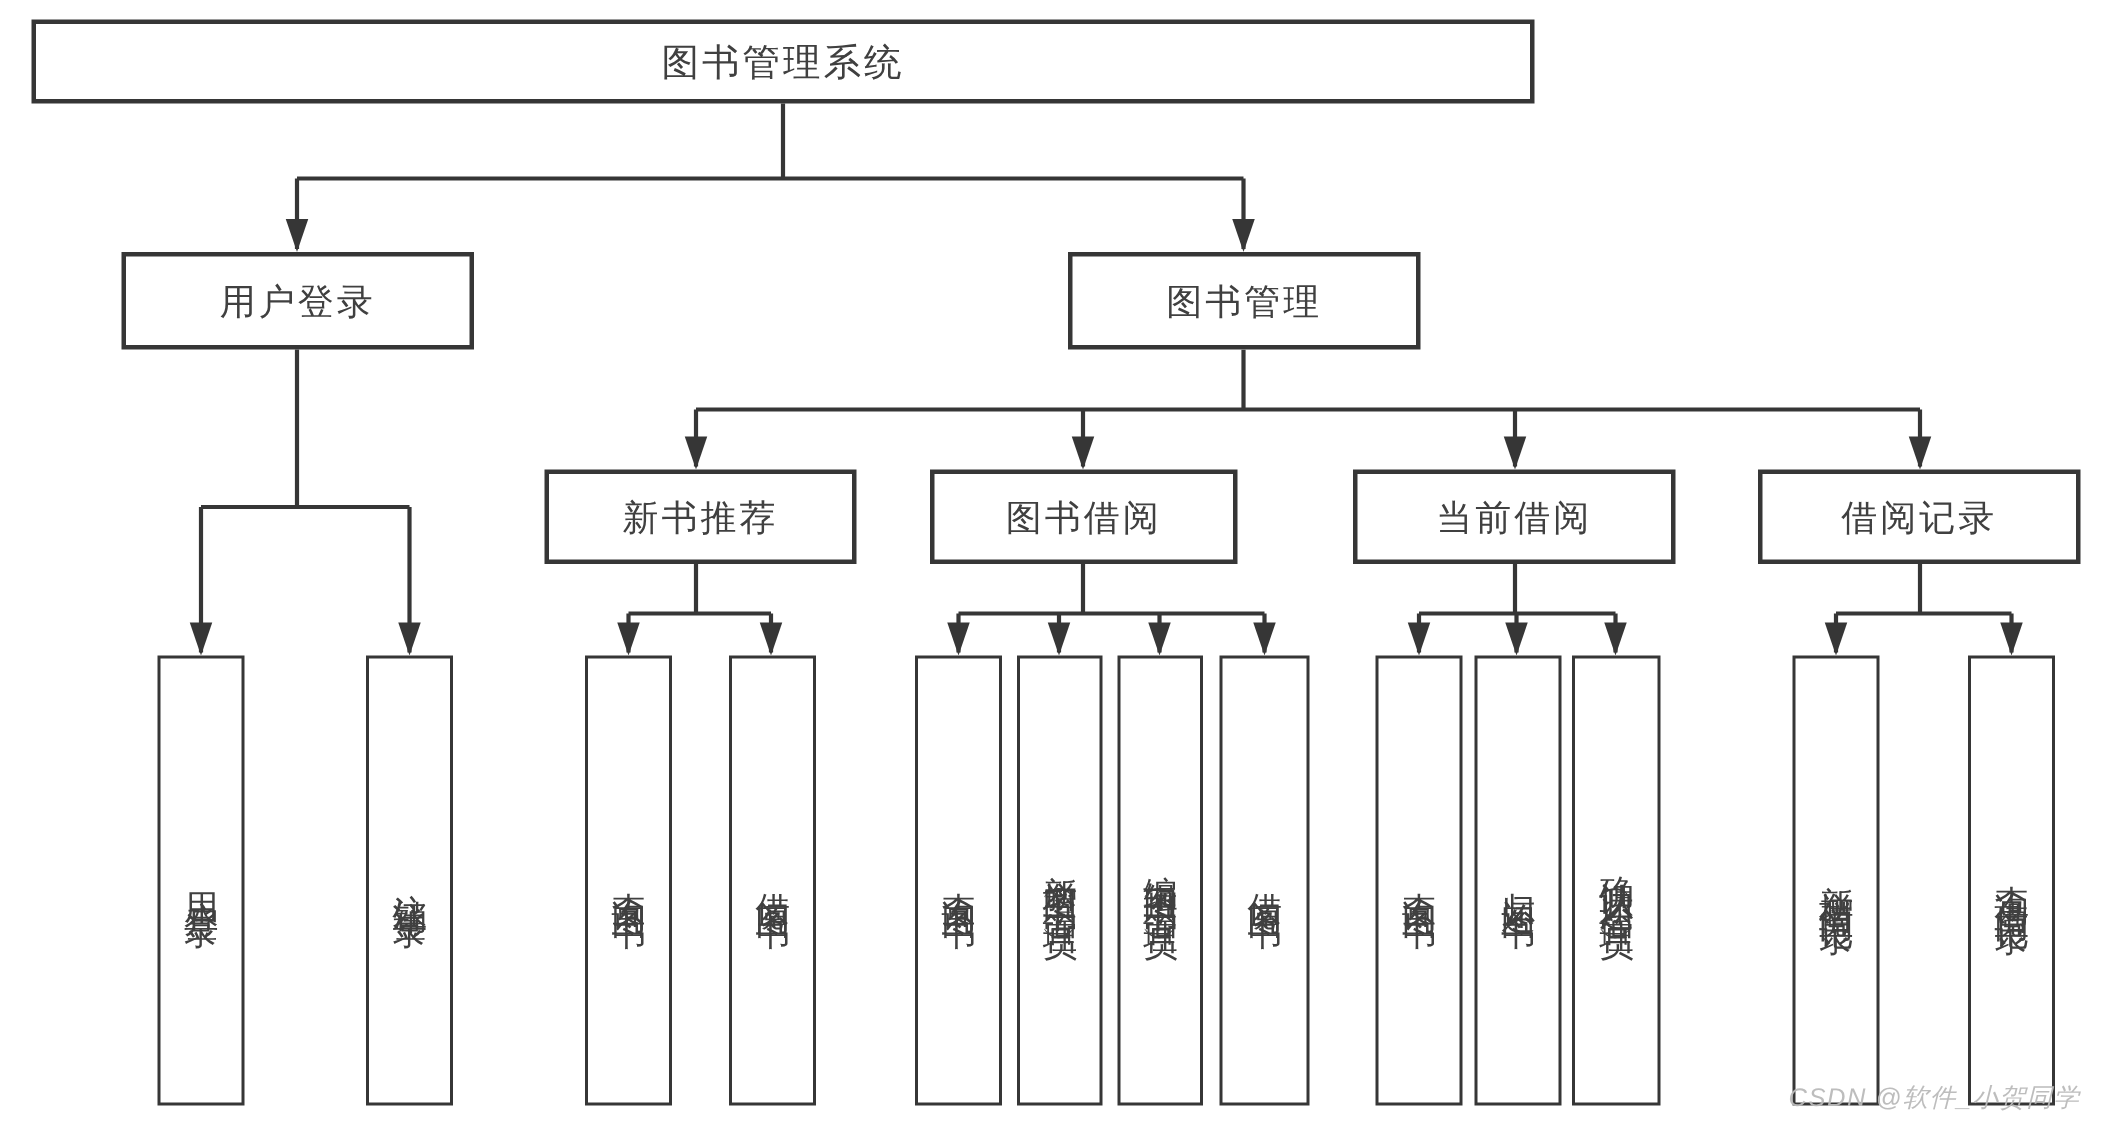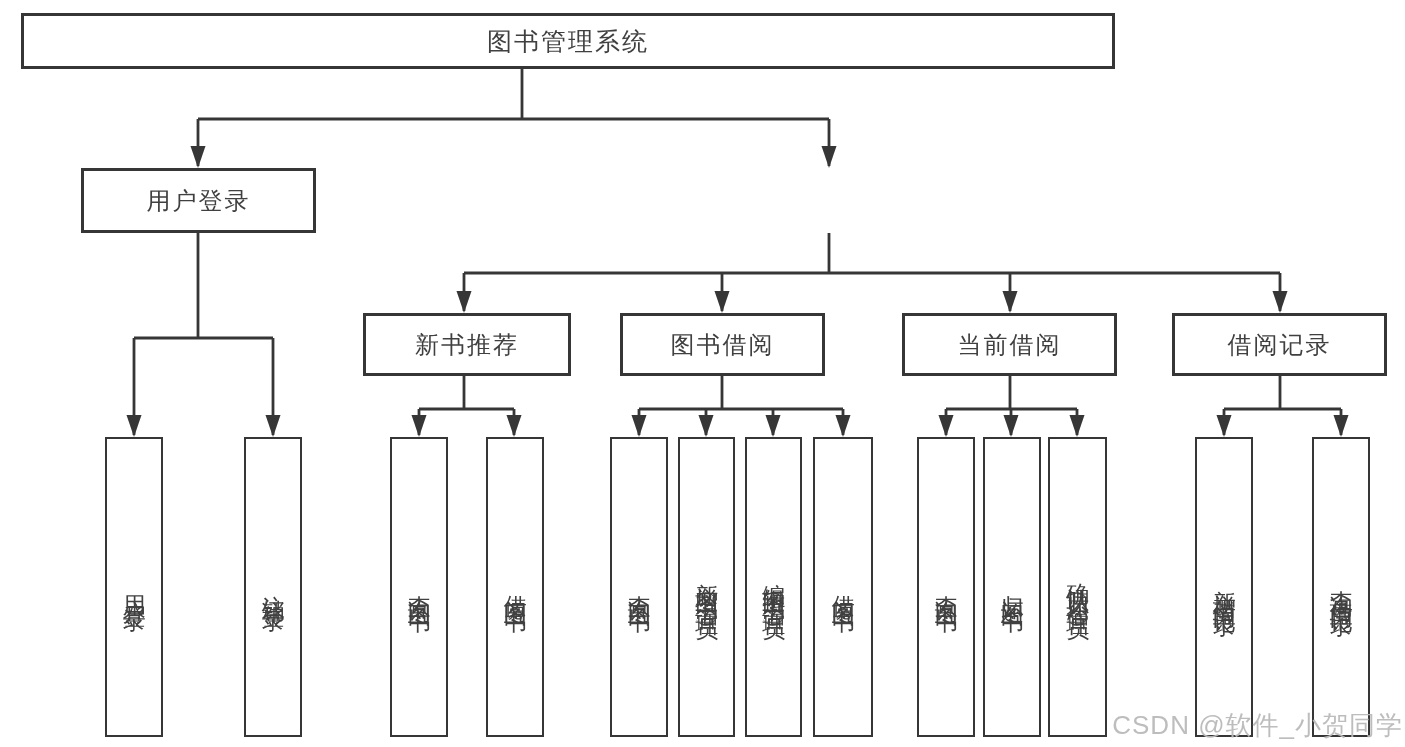--- a/index.html
+++ b/index.html
@@ -43,26 +43,27 @@
   .leaf span {
     writing-mode: vertical-rl;
     text-orientation: mixed;
     font-size: 23px;
     letter-spacing: 5px;
     line-height: 1.1;
     color: #404040;
   }
   .watermark {
     position: absolute;
-    right: 2px;
+    right: 18px;
     bottom: 4px;
-    font-size: 26px;
+    font-size: 17px;
     color: rgba(185,185,185,0.95);
     letter-spacing: 1px;
     white-space: nowrap;
+    font-style: italic;
   }
 </style>
 </head>
 <body>
 
 <div class="stage">
 
   <svg class="connectors" viewBox="0 0 1405 747" xmlns="http://www.w3.org/2000/svg">
     <g stroke="#363636" stroke-width="2.8" fill="none">
 
@@ -122,23 +123,24 @@
       <path d="M765.5 415 h15 L773 437 z"></path>
       <path d="M835.5 415 h15 L843 437 z"></path>
       <path d="M938.5 415 h15 L946 437 z"></path>
       <path d="M1003.5 415 h15 L1011 437 z"></path>
       <path d="M1069.5 415 h15 L1077 437 z"></path>
       <path d="M1216.5 415 h15 L1224 437 z"></path>
       <path d="M1333.5 415 h15 L1341 437 z"></path>
     </g>
   </svg>
 
-  <div class="node root" style="left:21px; top:13px; width:1094px; height:56px;">图书管理系统</div>
+  <div class="node root" style="left:21px; top:13px; width:1002px; height:56px;">图书管理系统</div>
 
   <div class="node" style="left:81px; top:168px; width:235px; height:65px;">用户登录</div>
+  <div class="node" style="left:712px; top:168px; width:235px; height:65px;">图书管理</div>
 
   <div class="node" style="left:363px; top:313px; width:208px; height:63px;">新书推荐</div>
   <div class="node" style="left:620px; top:313px; width:205px; height:63px;">图书借阅</div>
   <div class="node" style="left:1172px; top:313px; width:215px; height:63px;">借阅记录</div>
   <div class="node" style="left:902px; top:313px; width:215px; height:63px;">当前借阅</div>
 
   <div class="leaf" style="left:105px; top:437px; width:58px; height:300px;">
     <span>用户登录</span>
   </div>
   <div class="leaf" style="left:244px; top:437px; width:58px; height:300px;">

